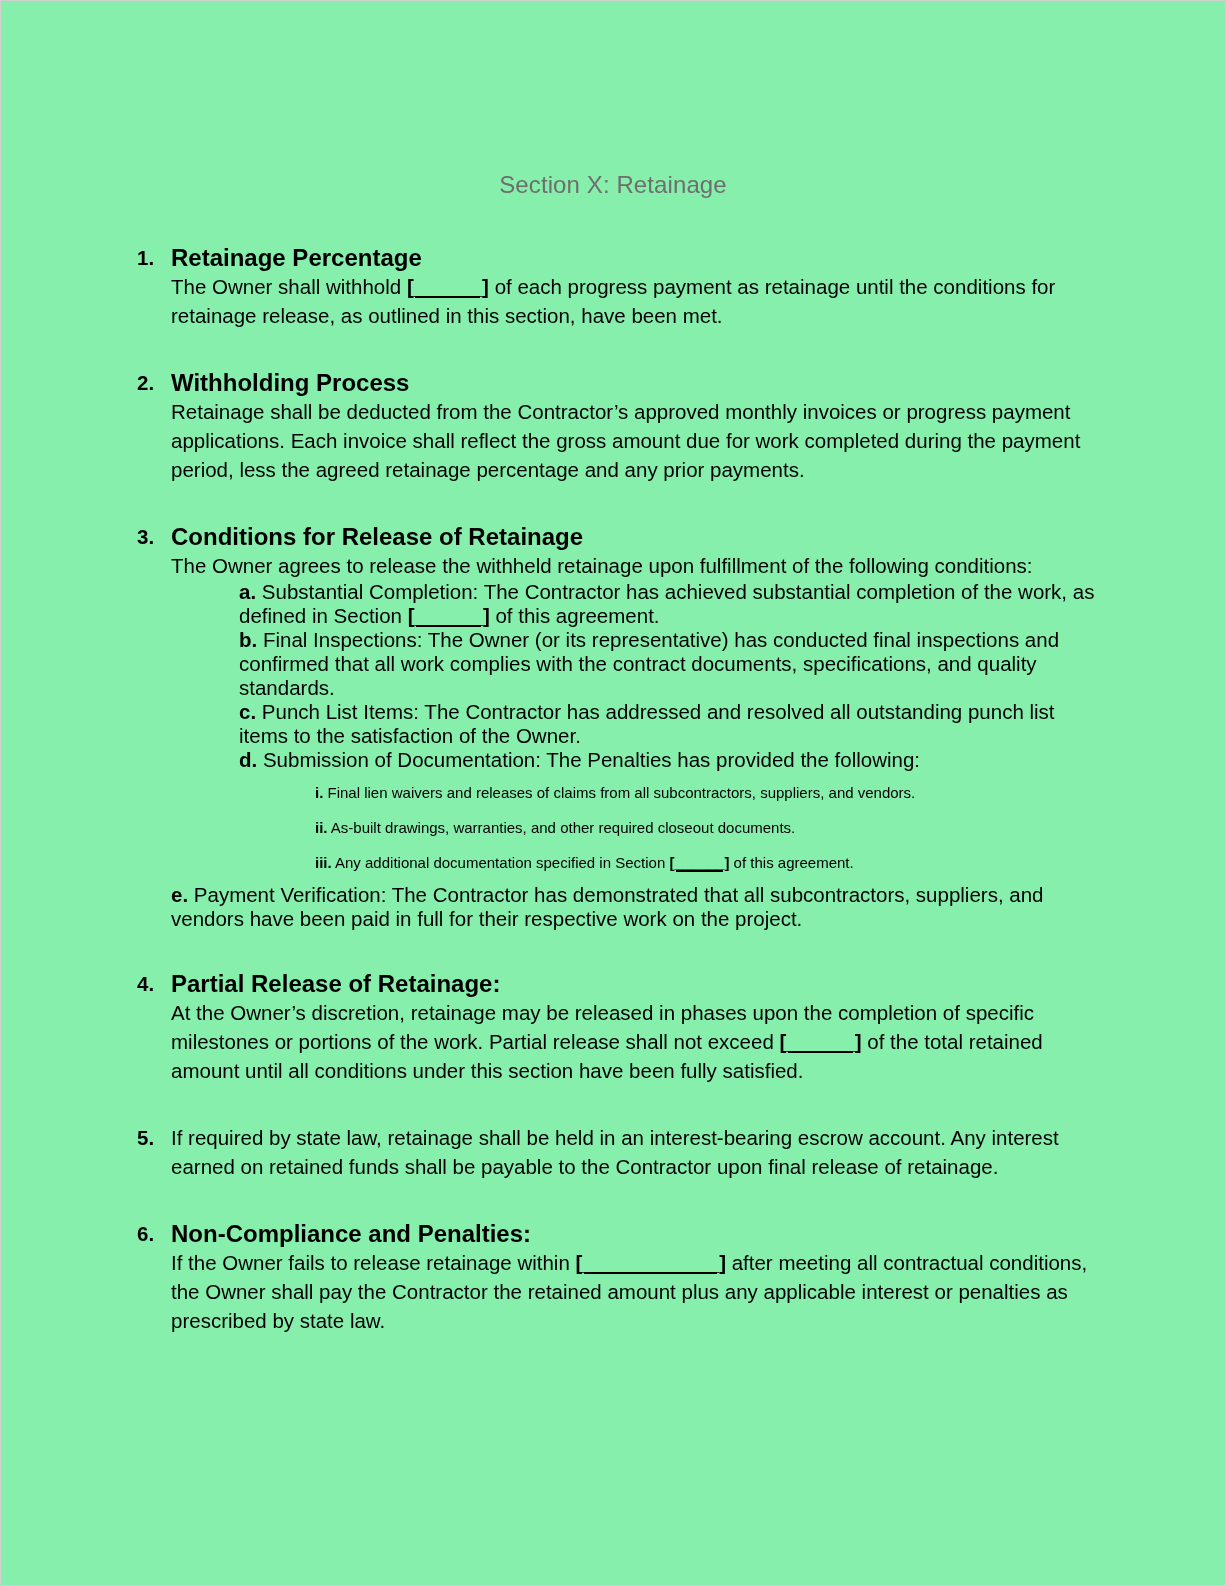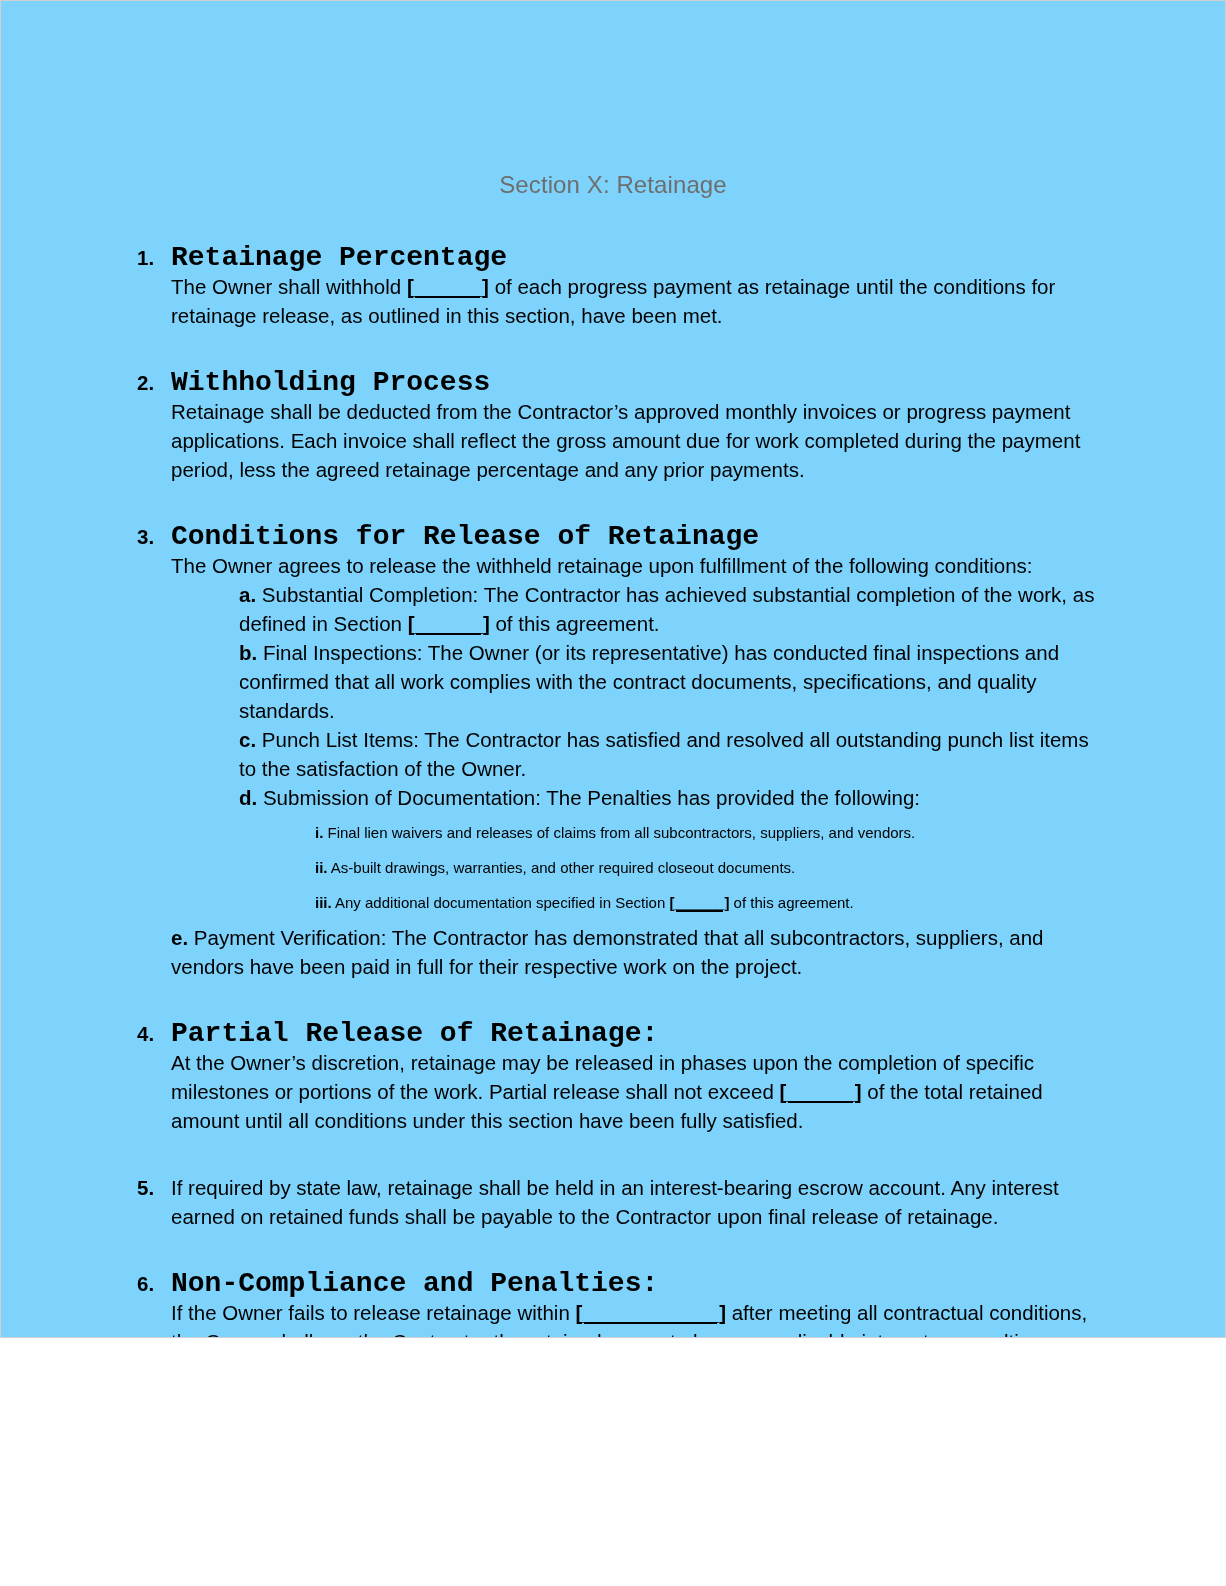--- a/index.html
+++ b/index.html
@@ -8,23 +8,23 @@
     padding: 0;
     background: #ffffff;
   }
   body {
     font-family: "Liberation Sans", sans-serif;
     color: #000000;
   }
   .page {
     position: relative;
     width: 1226px;
-    height: 1338px;
+    height: 1586px;
     box-sizing: border-box;
-    background: #7dd3fc;
+    background: #86efac;
     border: 1px solid #d0d0d0;
     overflow: hidden;
   }
   .doc-title {
     text-align: center;
     color: #6e6e6e;
     font-size: 24px;
     font-weight: 400;
     margin: 0;
     padding-top: 170px;
@@ -48,39 +48,38 @@
 
   .item-number {
     position: absolute;
     left: 0;
     top: 0;
     font-weight: bold;
     font-size: 20.5px;
   }
   .item-heading {
     font-weight: bold;
-    font-size: 28px;
+    font-size: 24px;
     display: block;
-    font-family: Liberation Mono, monospace;
   }
   .item-body {
     display: block;
     font-size: 20.5px;
   }
 
   
   .sub-list {
     margin: 0;
     padding: 0;
   }
   .sub-item {
     margin: 0;
     padding-left: 68px;
     font-size: 20.5px;
-    line-height: 29px;
+    line-height: 24px;
   }
   
   .sub-item-flush {
     padding-left: 0;
   }
   .marker {
     font-weight: bold;
   }
 
   
@@ -129,21 +128,21 @@
       <span class="item-number">3.</span>
       <span class="item-heading">Conditions for Release of Retainage</span>
       <span class="item-body">The Owner agrees to release the withheld retainage upon fulfillment of the following conditions:</span>
 
       <div class="sub-list">
 
         <div class="sub-item"><span class="marker">a.</span><span> Substantial Completion: The Contractor has achieved substantial completion of the work, as defined in Section </span><span class="blank">[______]</span><span> of this agreement.</span></div>
 
         <div class="sub-item"><span class="marker">b.</span><span> Final Inspections: The Owner (or its representative) has conducted final inspections and confirmed that all work complies with the contract documents, specifications, and quality standards.</span></div>
 
-        <div class="sub-item"><span class="marker">c.</span><span> Punch List Items: The Contractor has satisfied and resolved all outstanding punch list items to the satisfaction of the Owner.</span></div>
+        <div class="sub-item"><span class="marker">c.</span><span> Punch List Items: The Contractor has addressed and resolved all outstanding punch list items to the satisfaction of the Owner.</span></div>
 
         <div class="sub-item"><span class="marker">d.</span><span> Submission of Documentation: The Penalties has provided the following:</span></div>
 
         <div class="roman-list">
           <div class="roman-item"><span class="marker">i.</span><span> Final lien waivers and releases of claims from all subcontractors, suppliers, and vendors.</span></div>
 
           <div class="roman-item"><span class="marker">ii.</span><span> As-built drawings, warranties, and other required closeout documents.</span></div>
 
           <div class="roman-item"><span class="marker">iii.</span><span> Any additional documentation specified in Section </span><span class="blank">[______]</span><span> of this agreement.</span></div>
         </div>

